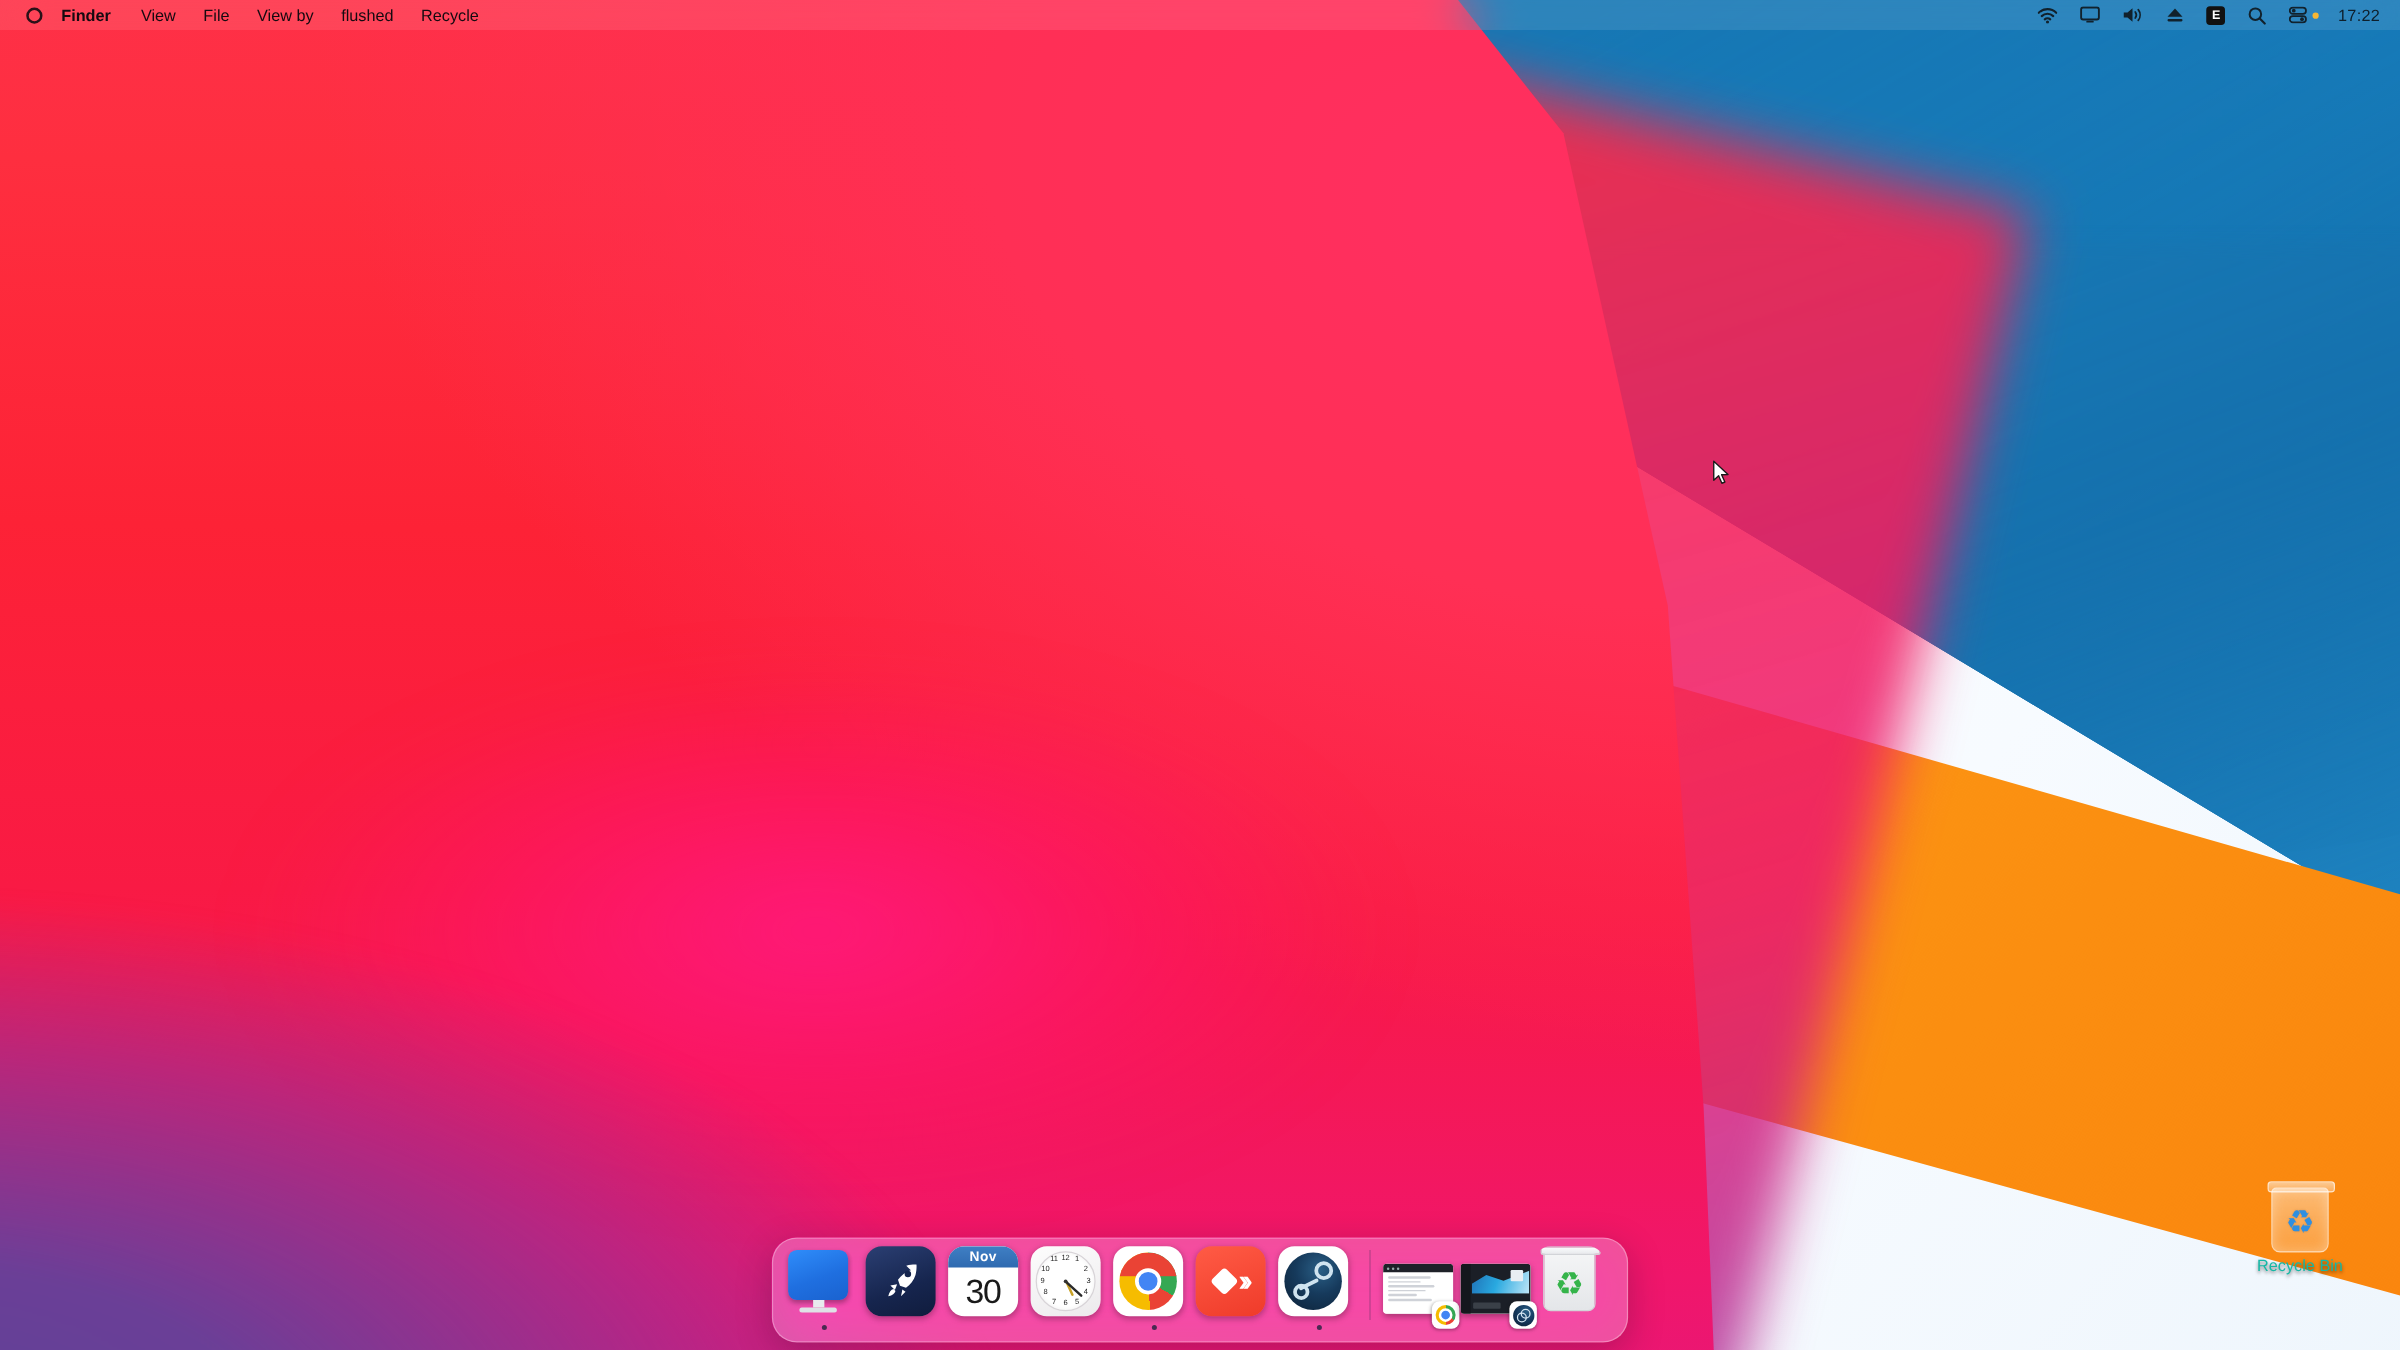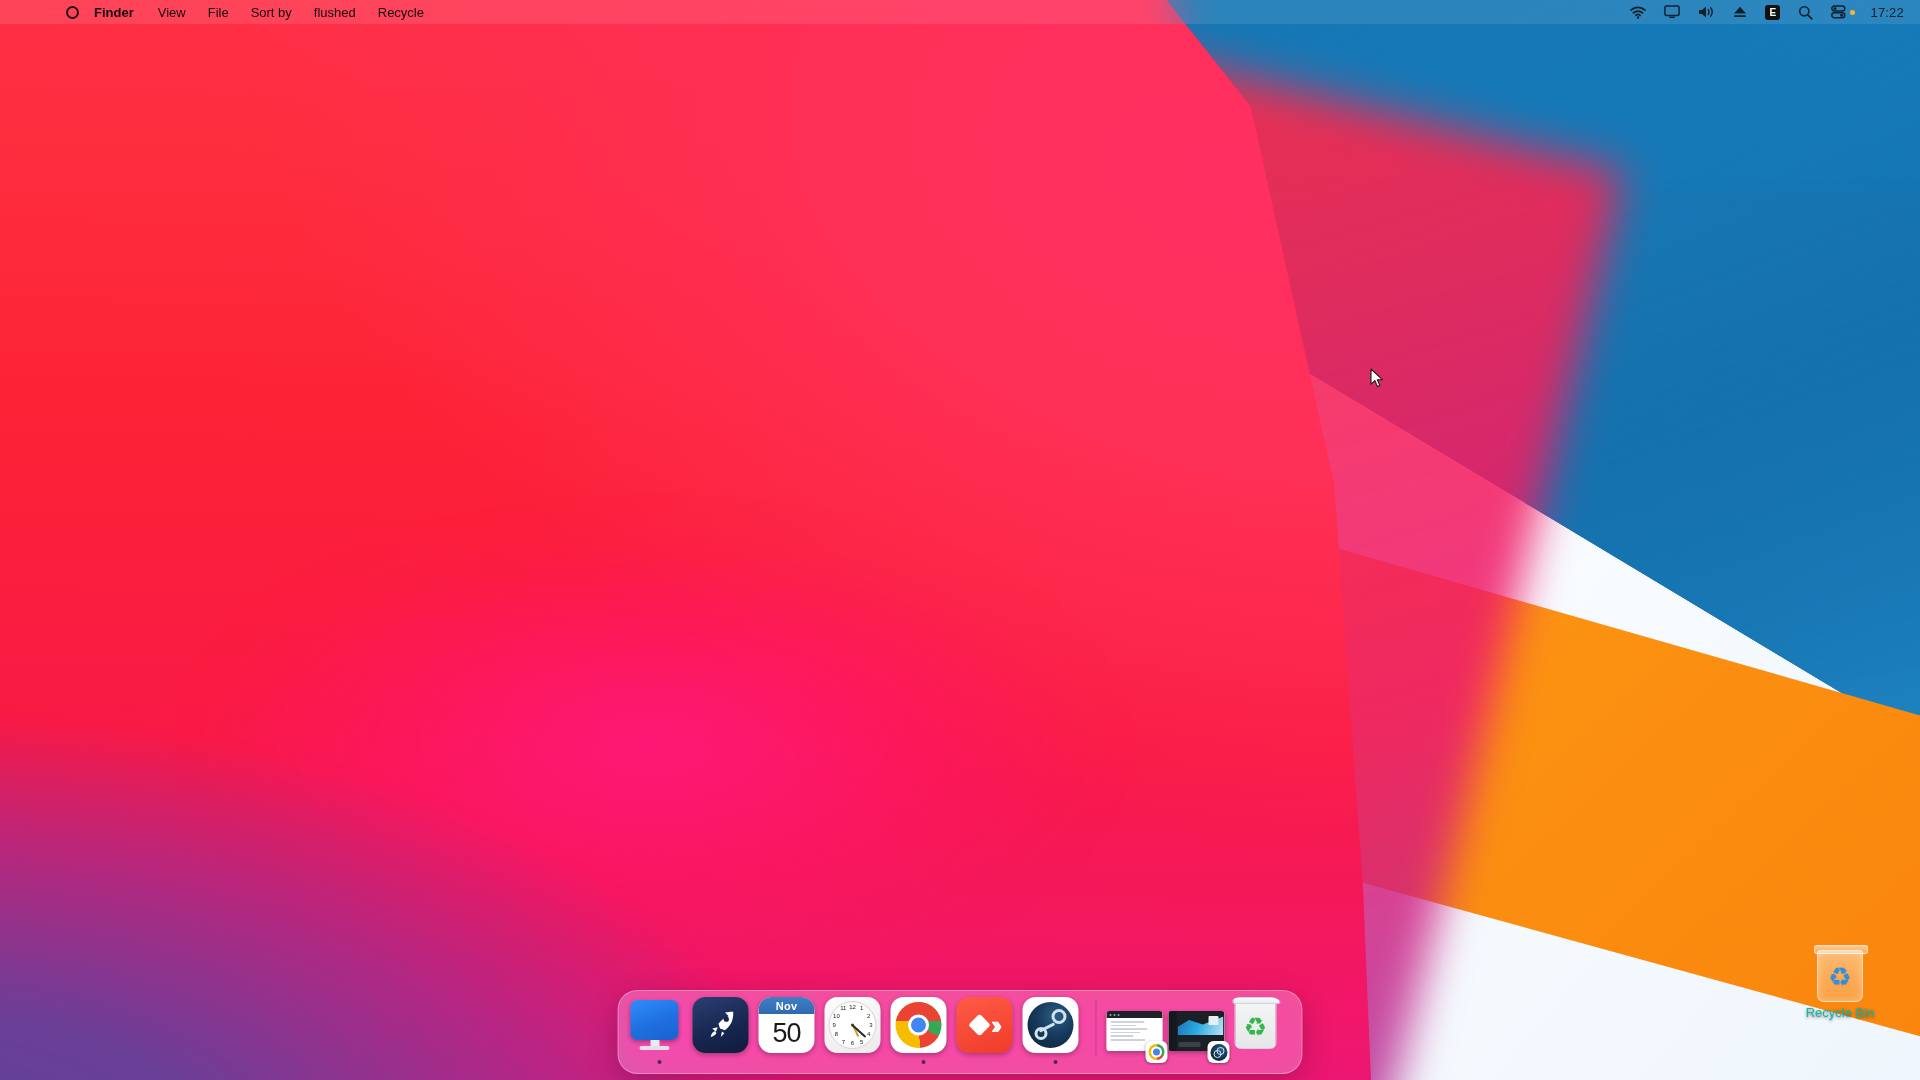--- a/index.html
+++ b/index.html
@@ -88,21 +88,20 @@
   
   .menubar {
     position:absolute; left:0; top:0; width:1920px; height:24px;
     display:flex; align-items:center;
     background:rgba(255,255,255,0.10);
     backdrop-filter:blur(18px);
     -webkit-backdrop-filter:blur(18px);
     z-index:50;
     font-size:13px;
     color:#111;
-    padding-left:45px;
   }
   .mb-left { display:flex; align-items:center; height:100%; padding-left:14px; }
   .mb-right { display:flex; align-items:center; height:100%; margin-left:auto; padding-right:14px; gap:0px; }
   .mb-apple { display:flex; align-items:center; justify-content:center; width:26px; height:24px; }
   .apple-ring { width:13px; height:13px; border:2px solid #2a1118; border-radius:50%; }
   .mb-item {
     display:flex; align-items:center; height:100%;
     padding:0 11px; white-space:nowrap;
     color:#140a10; font-size:13px;
   }
@@ -328,21 +327,21 @@
   </div>
 
   <div class="menubar">
     <div class="mb-left">
       <div class="mb-apple">
         <div class="apple-ring"></div>
       </div>
       <div class="mb-item bold">Finder</div>
       <div class="mb-item">View</div>
       <div class="mb-item">File</div>
-      <div class="mb-item">Sort by</div>
+      <div class="mb-item">View by</div>
       <div class="mb-item">flushed</div>
       <div class="mb-item">Recycle</div>
     </div>
 
     <div class="mb-right">
       <div class="mb-status">
         <svg width="16" height="13" viewBox="0 0 16 13">
           <path d="M1 4.2 A10 10 0 0 1 15 4.2" stroke="#11212c" stroke-width="1.7" fill="none" stroke-linecap="round"></path>
           <path d="M3.4 6.9 A6.6 6.6 0 0 1 12.6 6.9" stroke="#11212c" stroke-width="1.7" fill="none" stroke-linecap="round"></path>
           <path d="M5.8 9.5 A3.2 3.2 0 0 1 10.2 9.5" stroke="#11212c" stroke-width="1.7" fill="none" stroke-linecap="round"></path>
@@ -419,21 +418,21 @@
           <path d="M14.2 19.3l-5.4 1.1 3.6 3.6 1.8-4.7z" fill="#fff"></path>
           <path d="M18.4 23.5l-1.1 5.4 3.6-3.6-2.5-1.8z" fill="#fff"></path>
           <path d="M11.3 23.2c-2.1 0.6-3.4 2.3-4.2 5.8 3.5-0.8 5.2-2.1 5.8-4.2l-1.6-1.6z" fill="#fff"></path>
         </svg>
       </div>
     </div>
 
     <div class="dock-slot">
       <div class="dock-ico ic-cal">
         <div class="cal-top">Nov</div>
-        <div class="cal-day">50</div>
+        <div class="cal-day">30</div>
       </div>
     </div>
 
     <div class="dock-slot">
       <div class="dock-ico ic-clock">
         <div class="clock-face">
           <span class="cnum" style="left:50%; top:10%;">12</span>
           <span class="cnum" style="left:70%; top:14%;">1</span>
           <span class="cnum" style="left:85%; top:30%;">2</span>
           <span class="cnum" style="left:90%; top:50%;">3</span>

